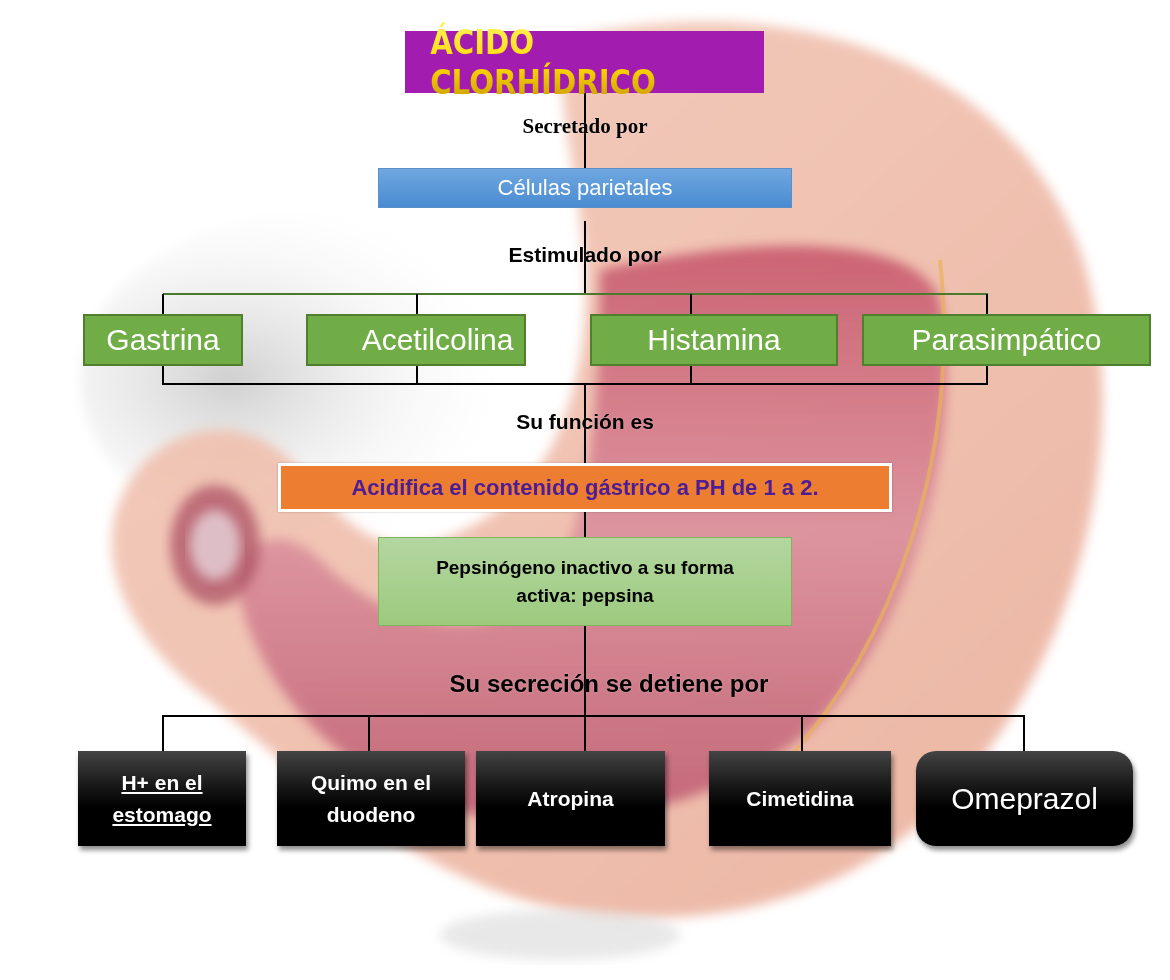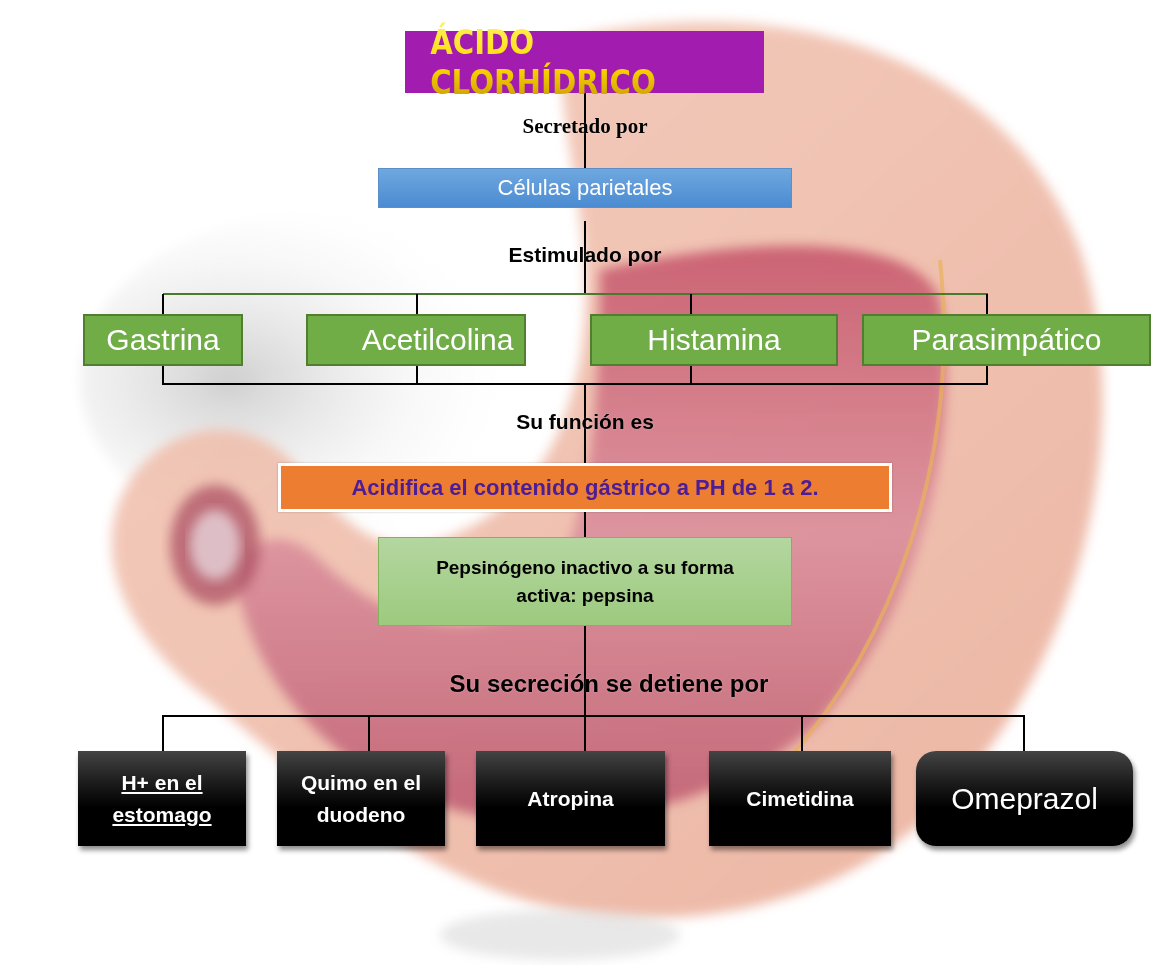--- a/index.html
+++ b/index.html
@@ -172,21 +172,21 @@
   <span>Pepsinógeno inactivo a su forma</span>
   <span>activa: pepsina</span>
 </div>
 
 <div class="connector-label" style="left:585px; top:670px; font-size:24px;margin-left:24px;">Su secreción se detiene por</div>
 
 <div class="black-box" style="left:78px; width:168px;text-decoration:underline;">
   <span>H+ en el</span>
   <span>estomago</span>
 </div>
-<div class="black-box" style="left:277px; width:168px;text-align:right;">
+<div class="black-box" style="left:277px; width:188px;text-align:right;">
   <span>Quimo en el</span>
   <span>duodeno</span>
 </div>
 <div class="black-box" style="left:476px; width:189px;">
   <span>Atropina</span>
 </div>
 <div class="black-box" style="left:709px; width:182px;">
   <span>Cimetidina</span>
 </div>
 <div class="black-box light" style="left:916px; width:217px;border-radius:20px;">

